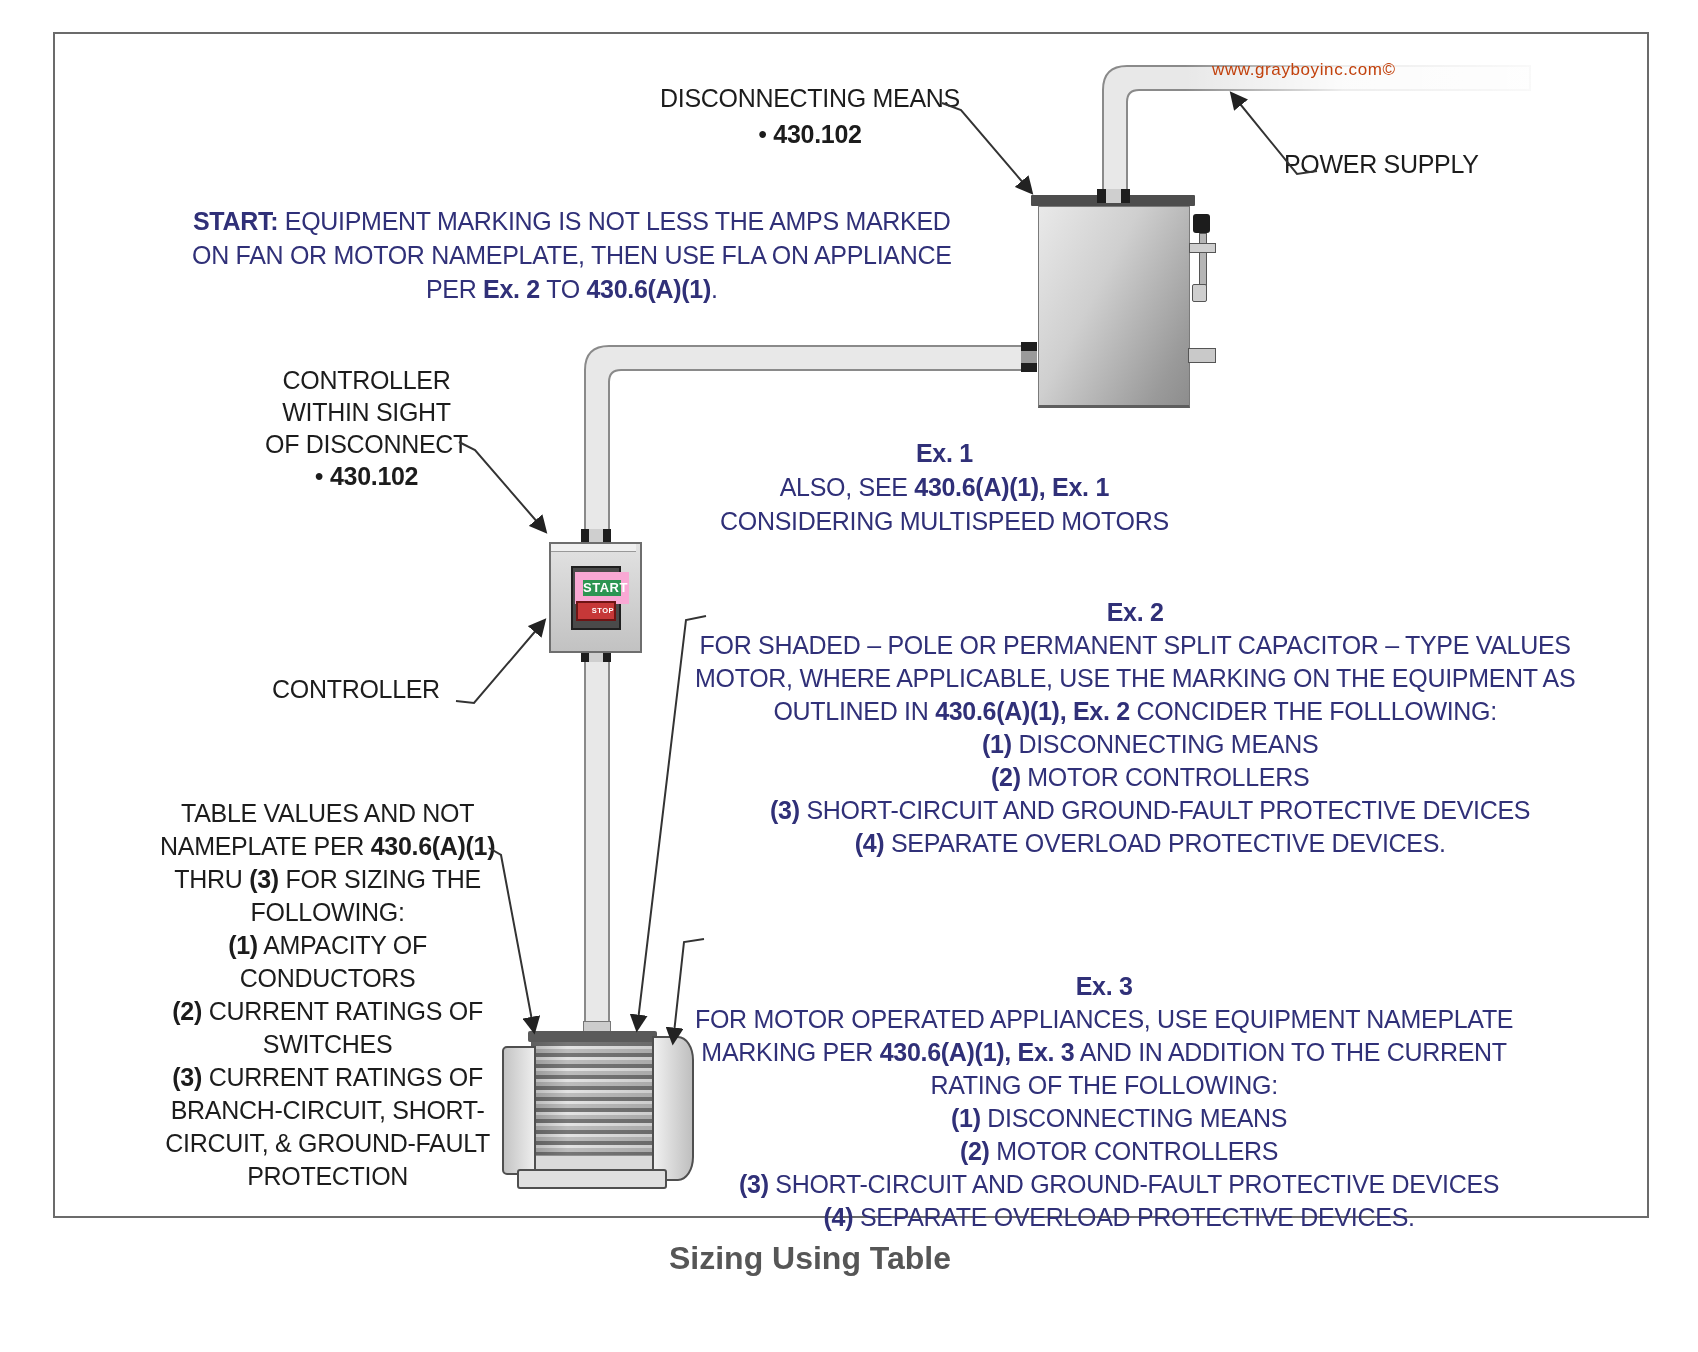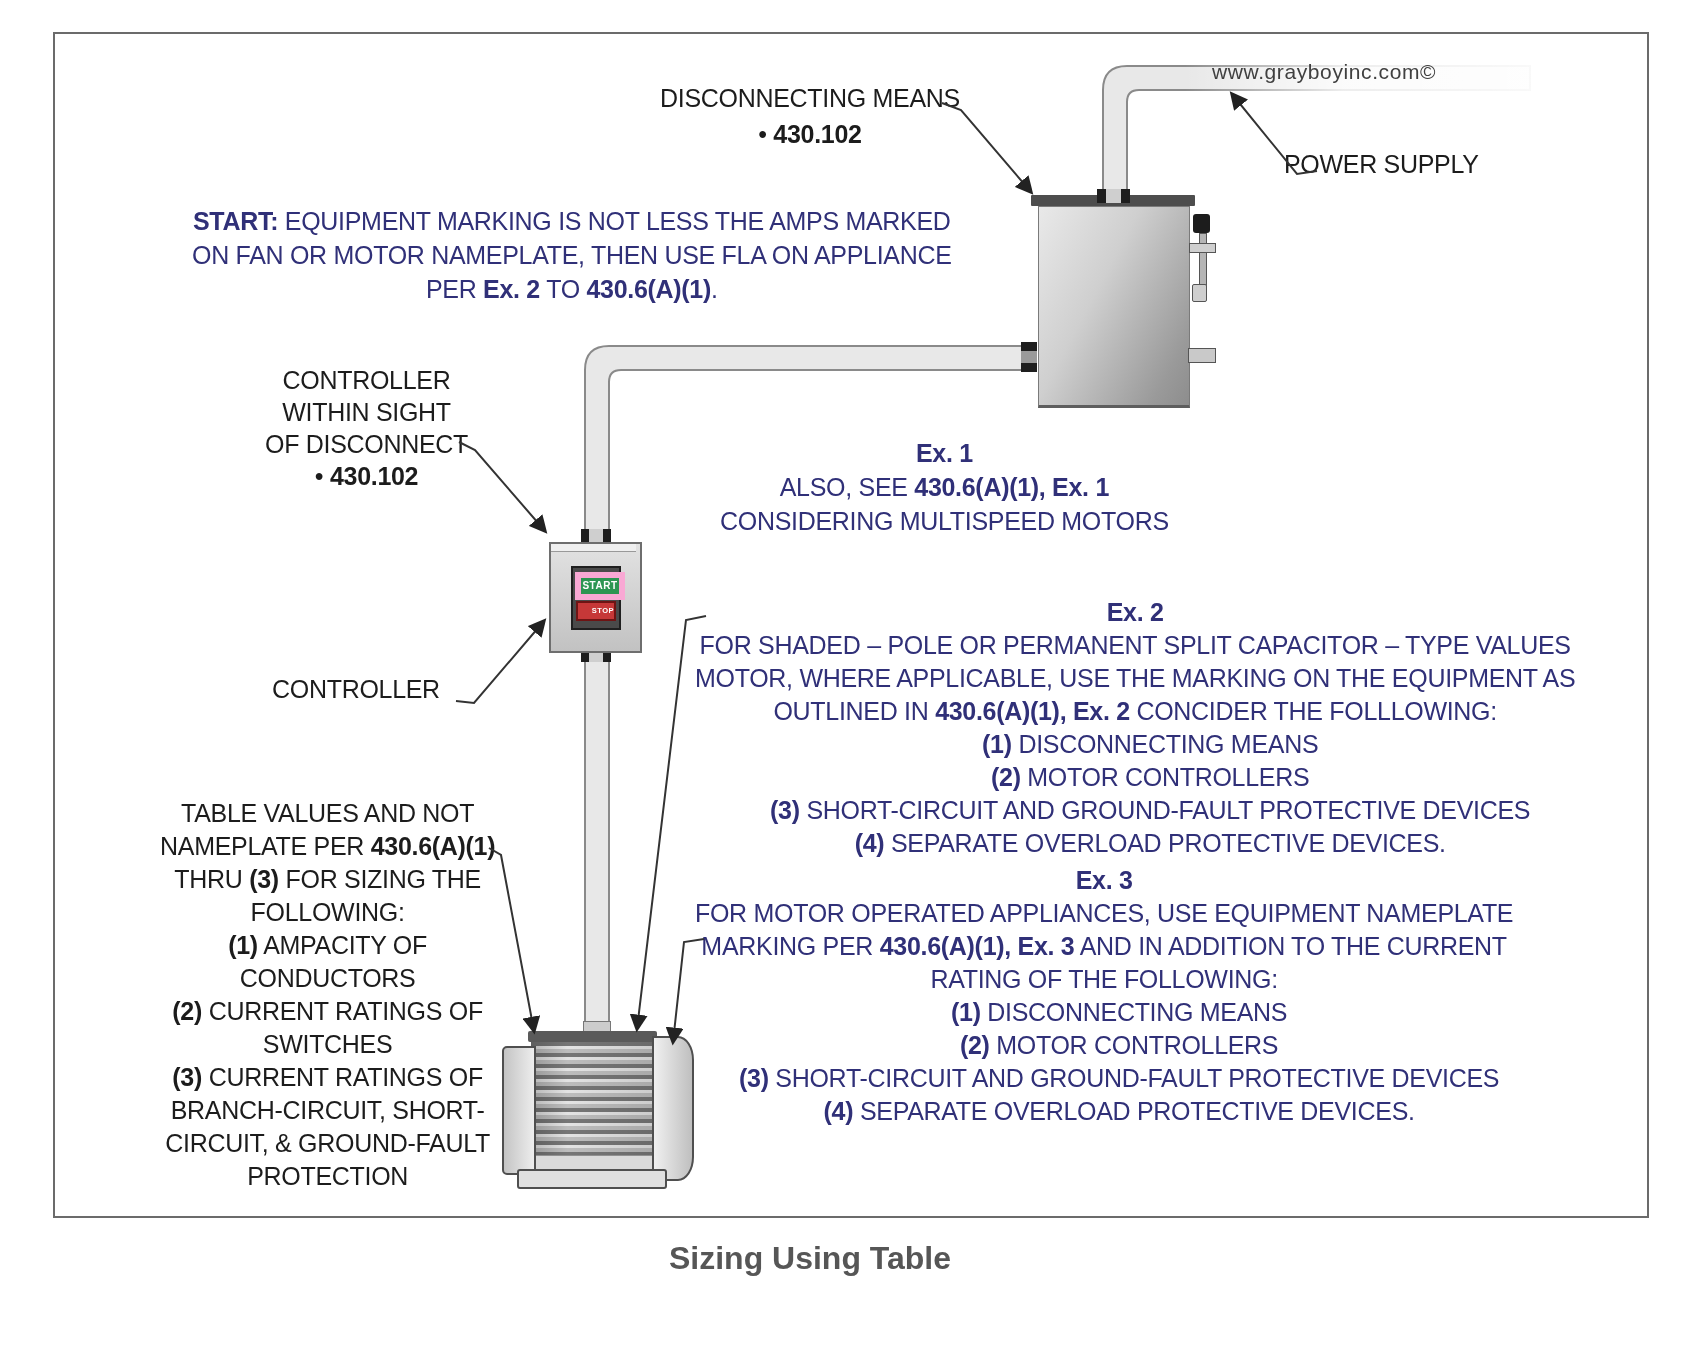--- a/index.html
+++ b/index.html
@@ -6,41 +6,41 @@
   #canvas{position:relative;width:1698px;height:1352px;background:#ffffff;overflow:hidden;
           font-family:"Liberation Sans", sans-serif;}
   .abs{position:absolute;}
   
   #frame{left:53px;top:32px;width:1592px;height:1182px;border:2px solid #6b6b6b;background:#ffffff;z-index:0;}
   svg.layer{left:0;top:0;width:1698px;height:1352px;z-index:1;pointer-events:none;}
   svg.toplayer{z-index:6;}
   
   #wm-fade{left:1185px;top:57px;width:350px;height:34px;z-index:2;
            background:linear-gradient(90deg, rgba(255,255,255,0), rgba(255,255,255,.85) 45%, rgba(255,255,255,.95));}
-  #wm{left:1212px;top:60px;z-index:2;font-size:21px;letter-spacing:.6px;color:#404040;}
+  #wm{left:1212px;top:60px;z-index:2;font-size:17px;letter-spacing:.6px;color:#c2410c;}
   
   .dev{z-index:3;}
   #disc-cap{left:1031px;top:195px;width:164px;height:11px;background:#4d4d4d;border-radius:1px;}
   #disc-box{left:1038px;top:206px;width:150px;height:198px;border:1px solid #7a7a7a;border-bottom:3px solid #5e5e5e;
             background:linear-gradient(118deg,#e9e9e9 0%,#cfcfcf 40%,#9a9a9a 85%,#8d8d8d 100%);}
   #disc-knob{left:1193px;top:214px;width:17px;height:19px;background:#1c1c1c;border-radius:3px;}
   #disc-rod{left:1199px;top:233px;width:6px;height:58px;background:#b5b5b5;border:1px solid #555;}
   #disc-bracket{left:1189px;top:243px;width:25px;height:8px;background:#cfcfcf;border:1px solid #555;}
   #disc-hook{left:1192px;top:284px;width:13px;height:16px;background:#cfcfcf;border:1px solid #555;border-radius:2px;}
   #disc-stub{left:1188px;top:348px;width:26px;height:13px;background:#c9c9c9;border:1px solid #555;}
   #fit-disc-top{left:1097px;top:189px;width:33px;height:14px;
                 background:linear-gradient(90deg,#1e1e1e 0 9px,#cfcfcf 9px 24px,#1e1e1e 24px 33px);}
   #fit-disc-left{left:1021px;top:342px;width:16px;height:30px;
                  background:linear-gradient(180deg,#1e1e1e 0 9px,#9a9a9a 9px 21px,#1e1e1e 21px 30px);}
   #ctrl-box{left:549px;top:542px;width:89px;height:107px;border:2px solid #6e6e6e;
             background:linear-gradient(180deg,#e2e2e2,#c2c2c2);}
   #ctrl-strip{left:551px;top:544px;width:85px;height:7px;background:#efefef;border-bottom:1px solid #999;}
   #ctrl-panel{left:571px;top:566px;width:46px;height:60px;background:#4a4a4a;border:2px solid #1f1f1f;}
-  #btn-start{left:575px;top:572px;width:38px;height:16px;background:#2c9552;border:6px solid #f9a8d4;
-             color:#fff;font-size:10px;font-weight:bold;text-align:center;line-height:16px;letter-spacing:.5px;}
+  #btn-start{left:575px;top:572px;width:38px;height:16px;background:#2c9552;border:8px solid #f9a8d4;
+             color:#fff;font-size:13px;font-weight:bold;text-align:center;line-height:16px;letter-spacing:.5px;}
   #btn-stop{left:576px;top:601px;width:36px;height:16px;background:#c63838;border:2px solid #6e1414;
             color:#fff;font-size:7.5px;font-weight:bold;text-align:right;line-height:16px;letter-spacing:.5px;}
   #fit-ctrl-top{left:581px;top:529px;width:30px;height:14px;
                 background:linear-gradient(90deg,#1e1e1e 0 8px,#cfcfcf 8px 22px,#1e1e1e 22px 30px);}
   #fit-ctrl-bot{left:581px;top:649px;width:30px;height:13px;
                 background:linear-gradient(90deg,#1e1e1e 0 8px,#cfcfcf 8px 22px,#1e1e1e 22px 30px);}
   #motor-fit{left:583px;top:1021px;width:26px;height:11px;background:#cccccc;border:1px solid #777;}
   #motor-topbar{left:528px;top:1031px;width:129px;height:11px;background:#5a5a5a;border-radius:2px;}
   #motor-fins{left:531px;top:1042px;width:121px;height:113px;
               background:linear-gradient(90deg,rgba(0,0,0,.20),rgba(255,255,255,0) 30%,rgba(0,0,0,.10)),
@@ -58,21 +58,21 @@
   .b{font-weight:bold;}
   .ind{padding-left:30px;}
   #lbl-dm{left:660px;top:80px;line-height:36px;}
   #lbl-ps{left:1284px;top:148px;}
   #lbl-note{left:192px;top:204px;line-height:34px;}
   #lbl-cws{left:265px;top:364px;line-height:32px;}
   #lbl-ex1{left:720px;top:436px;line-height:34px;}
   #lbl-ctrl{left:272px;top:673px;}
   #lbl-ex2{left:695px;top:596px;}
   #lbl-table{left:160px;top:797px;}
-  #lbl-ex3{left:695px;top:864px;}
+  #lbl-ex3{left:695px;top:970px;}
   #title{left:0px;top:1240px;width:1620px;text-align:center;z-index:4;
          font-size:32px;font-weight:600;color:#565656;letter-spacing:0px;}
 </style>
 </head>
 <body>
 
 <div id="canvas">
 
   <div id="frame" class="abs"></div>
 

